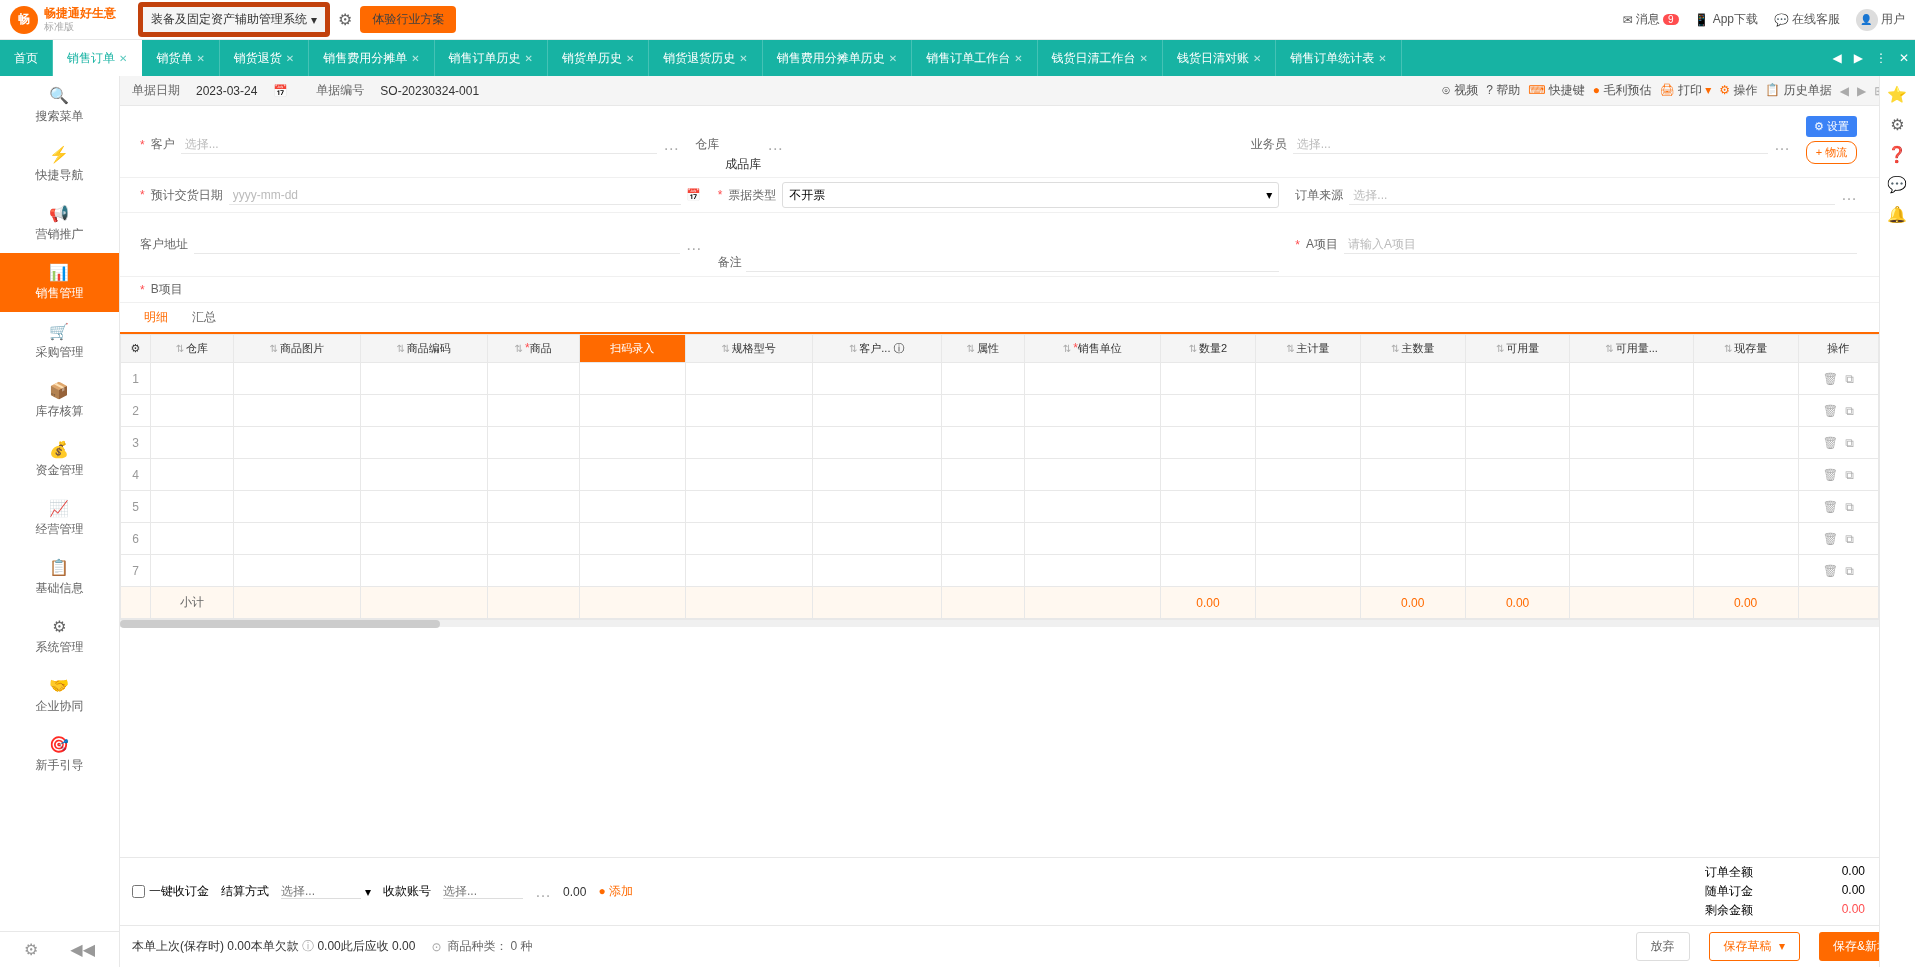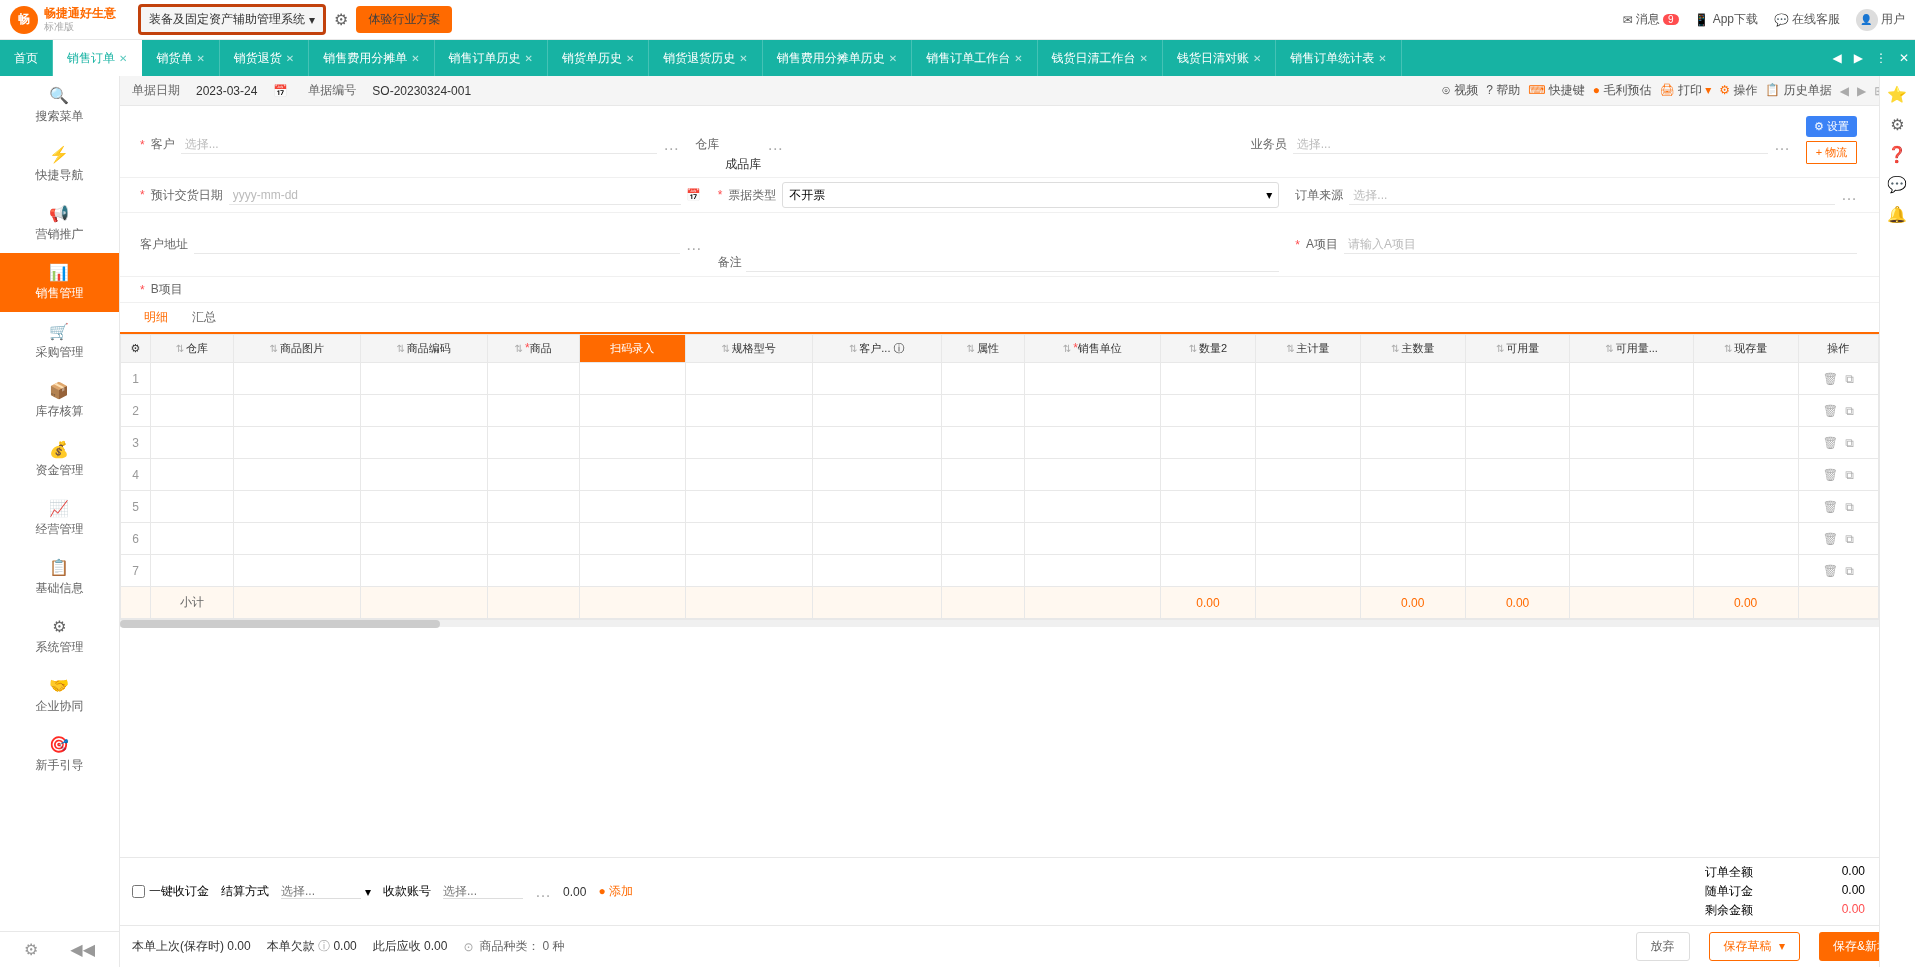--- a/index.html
+++ b/index.html
@@ -24,21 +24,21 @@
     .logo-icon {
       width: 28px; height: 28px;
       background: #ff6a00;
       border-radius: 50%;
       display: flex; align-items: center; justify-content: center;
       color: #fff; font-weight: bold; font-size: 12px;
     }
     .logo-text { color: #ff6a00; font-size: 11px; font-weight: bold; line-height: 1.2; }
     .system-selector {
       display: flex; align-items: center; gap: 4px;
-      background: #f5f5f5; border: 3px solid #c2410c; border-radius: 4px;
+      background: #f5f5f5; border: 5px solid #c2410c; border-radius: 4px;
       padding: 4px 8px; cursor: pointer; color: #333;
     }
     .btn-solution {
       background: #ff6a00; color: #404040; border: none; border-radius: 4px;
       padding: 5px 12px; cursor: pointer; font-size: 12px;
     }
     .top-right {
       margin-left: auto;
       display: flex; align-items: center; gap: 16px; color: #555;
     }
@@ -127,21 +127,21 @@
     }
     .form-header-label { color: #666; }
     .form-header-value { color: #333; font-weight: 500; }
     .form-header-actions { margin-left: auto; display: flex; gap: 8px; align-items: center; }
     .form-header-actions span { cursor: pointer; color: #555; }
     .btn-setting {
       background: #3b82f6; color: #fff; border: none; border-radius: 3px;
       padding: 3px 8px; cursor: pointer; font-size: 11px; white-space: nowrap;
     }
     .btn-material {
-      background: #fff; color: #ff6a00; border: 1px solid #ff6a00; border-radius: 1px;
+      background: #fff; color: #ff6a00; border: 1px solid #ff6a00; border-radius: 9px;
       padding: 3px 8px; cursor: pointer; font-size: 11px; white-space: nowrap;
     }
 
     
     .detail-tabs {
       display: flex; border-bottom: 2px solid #ff6a00; padding: 0 12px;
     }
     .detail-tab {
       padding: 6px 12px; cursor: pointer; color: #666;
     }
@@ -188,21 +188,21 @@
     }
     .summary-label { color: #666; font-weight: normal; }
 
     
     .bottom-bar {
       border-top: 1px solid #e8e8e8;
       padding: 6px 12px;
       display: flex; align-items: center; gap: 16px;
       background: #fff;
     }
-    .bottom-bar-info { color: #666; display: flex; gap: 16px; }
+    .bottom-bar-info { color: #666; display: flex; gap: 0; }
     .bottom-bar-info span { color: #333; }
     .bottom-bar-right { margin-left: auto; display: flex; gap: 19px; }
     .btn-discard {
       border: 1px solid #ddd; background: #fff; color: #666;
       padding: 5px 14px; border-radius: 3px; cursor: pointer;
     }
     .btn-save-draft {
       border: 1px solid #ff6a00; background: #fff; color: #ff6a00;
       padding: 5px 14px; border-radius: 3px; cursor: pointer;
     }
@@ -388,21 +388,21 @@
       <div class="r-btn" title="设置">⚙</div>
       <div class="r-btn" title="帮助">❓</div>
       <div class="r-btn" title="消息">💬</div>
       <div class="r-btn orange" title="快捷">🔔</div>
     </div>
 
     <div class="form-header">
       <span class="form-header-label">单据日期</span>
       <span class="form-header-value">2023-03-24</span>
       <span style="color:#aaa;cursor:pointer;">📅</span>
-      <span class="form-header-label" style="margin-left:4px;">单据编号</span>
+      <span class="form-header-label" style="margin-left:12px;">单据编号</span>
       <span class="form-header-value">SO-20230324-001</span>
       <div class="form-header-actions">
         <span style="color:#555;cursor:pointer;">⊙ <span>视频</span></span>
         <span style="color:#555;cursor:pointer;">? <span>帮助</span></span>
         <span style="color:#ff6a00;cursor:pointer;">⌨ <span>快捷键</span></span>
         <span style="color:#ff6a00;cursor:pointer;">● <span>毛利预估</span></span>
         <span style="color:#ff6a00;cursor:pointer;">🖨 <span>打印</span> ▾</span>
         <span style="color:#ff6a00;cursor:pointer;">⚙ <span>操作</span></span>
         <span style="color:#ff6a00;cursor:pointer;">📋 <span>历史单据</span></span>
         <span style="color:#aaa;cursor:pointer;">◀</span>

